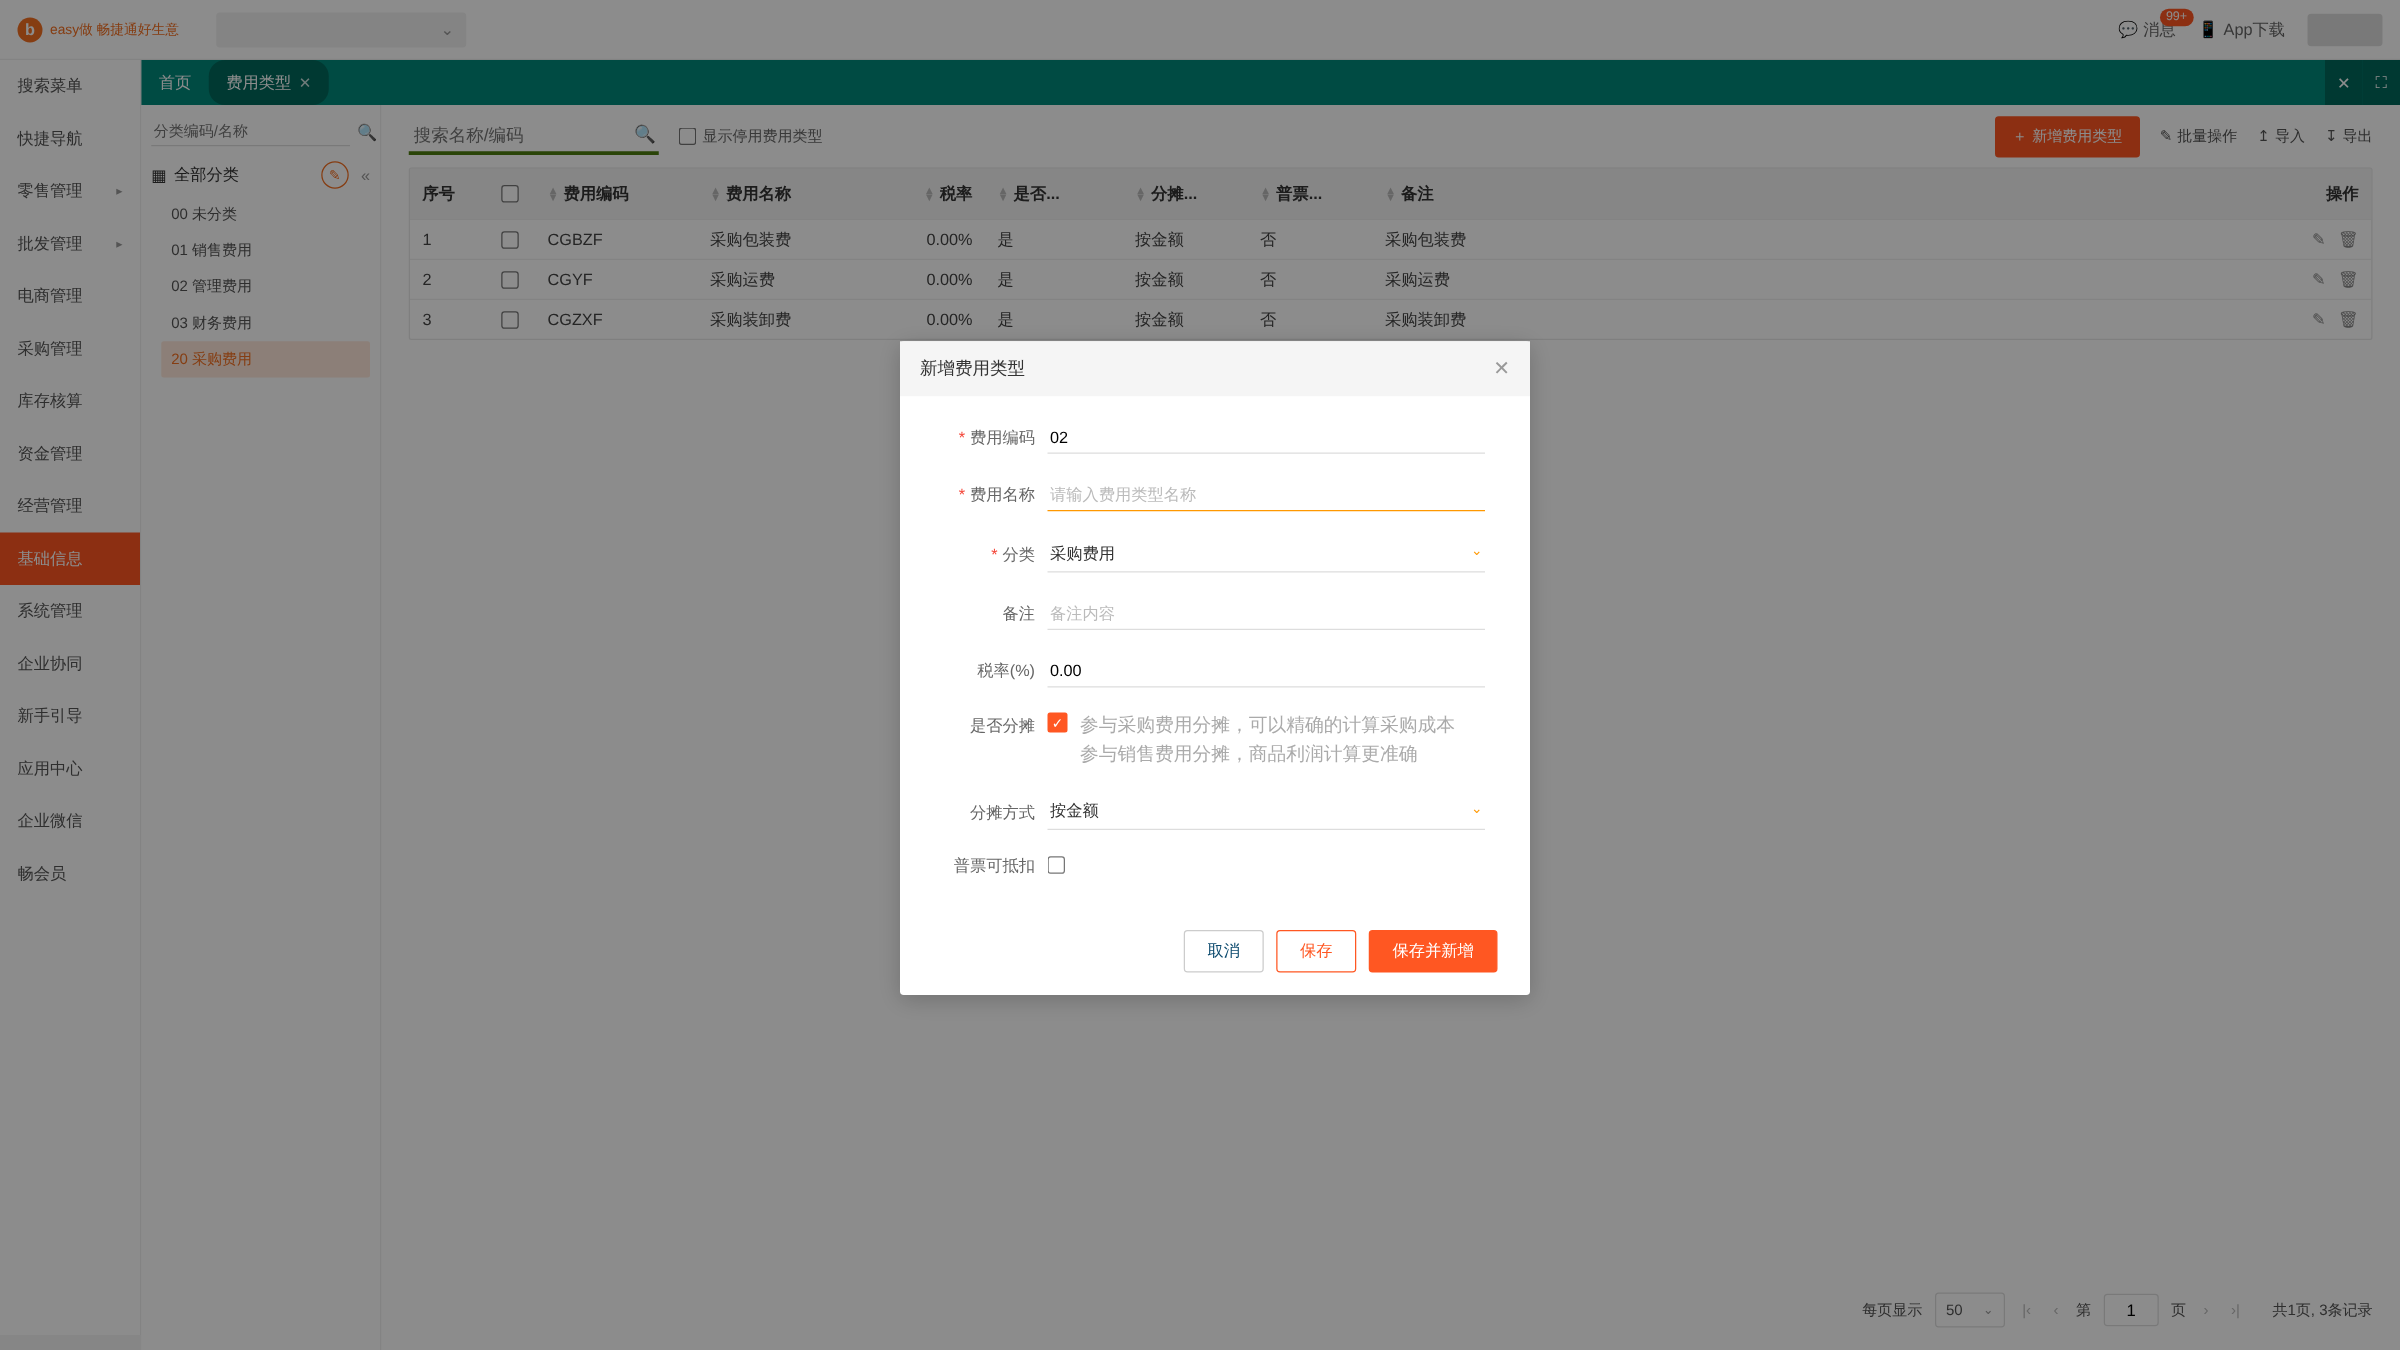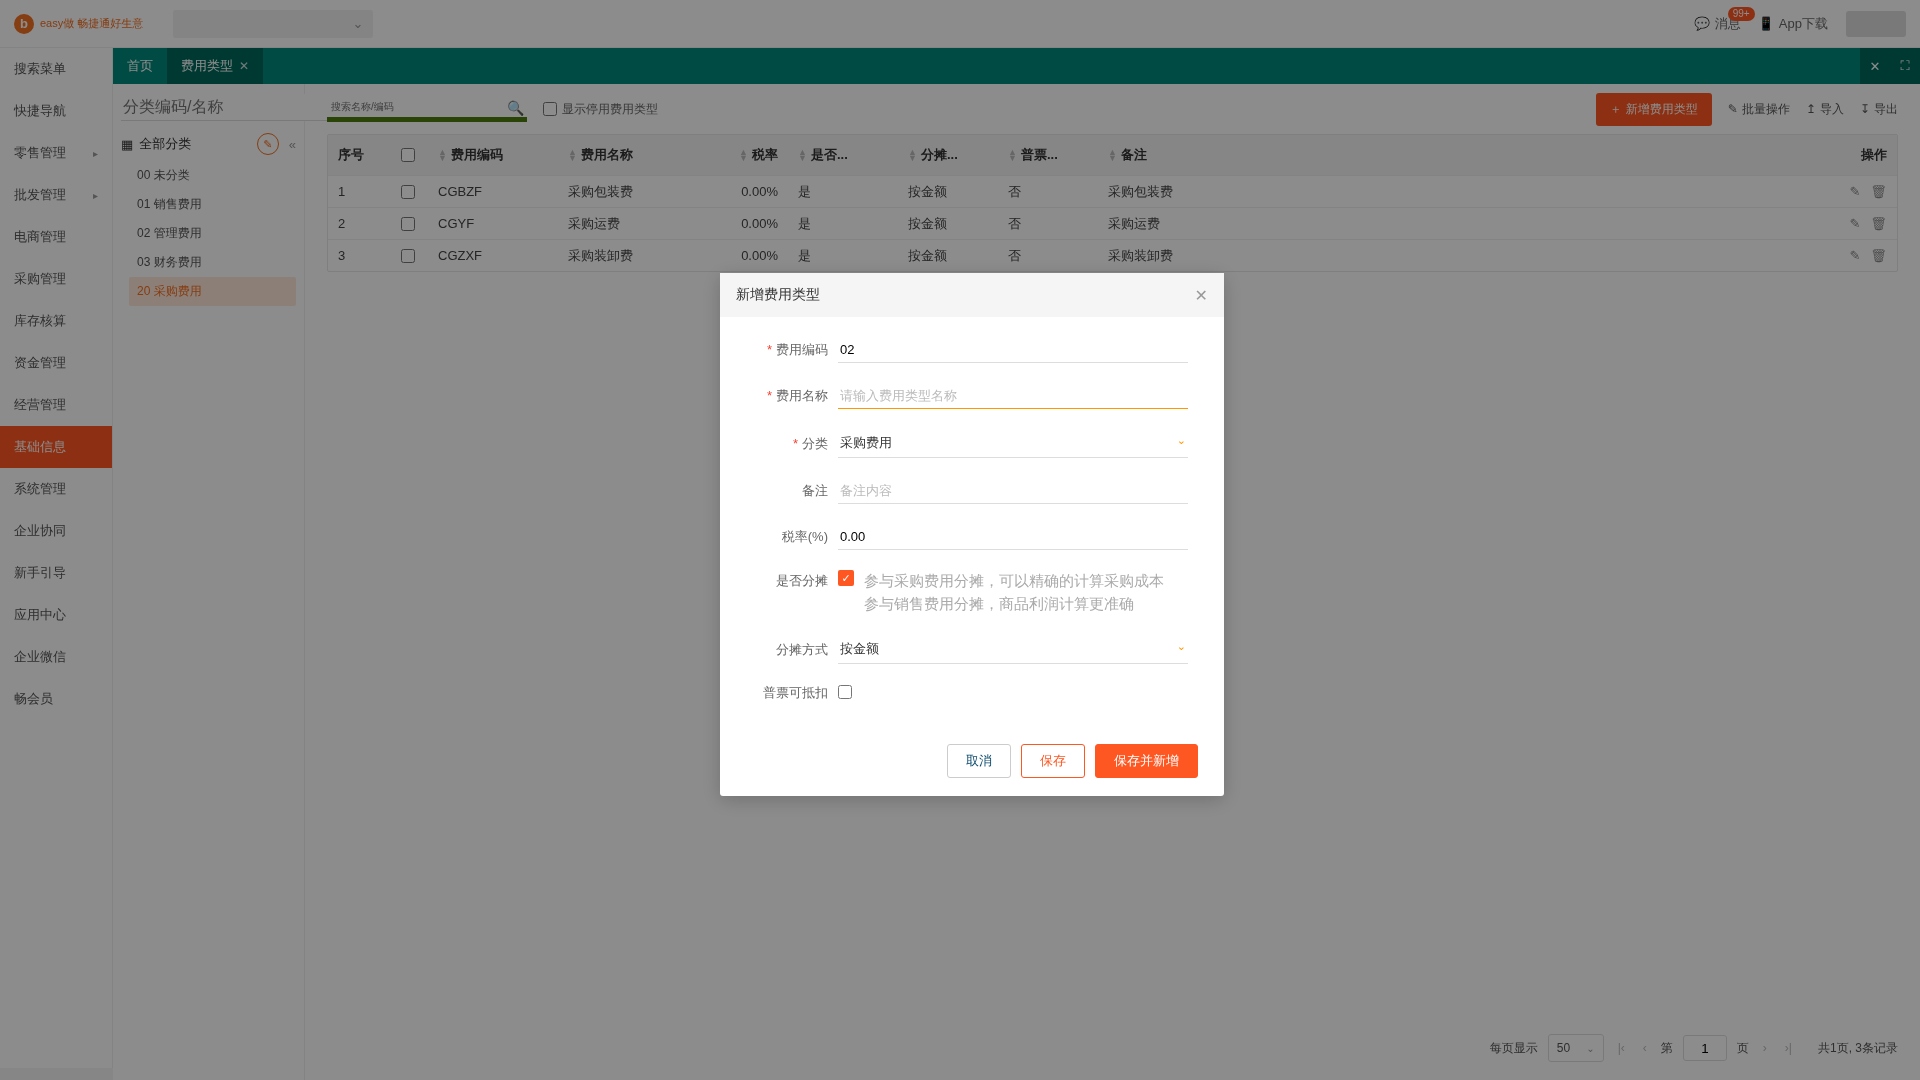--- a/index.html
+++ b/index.html
@@ -40,21 +40,21 @@
 
 
 .tabsbar {
   height: 36px;
   background: #00897b;
   display:flex; align-items:stretch;
   padding-left: 113px;
   position: relative;
 }
 .tab {
-  padding: 0 14px; color:#fff; display:flex; align-items:center; font-size:13px; cursor:pointer; gap:6px;
+  padding: 0 14px; color:#fff; display:flex; align-items:center; font-size:13px; cursor:pointer; gap:6px;border-radius:13px;
 }
 .tab.active { background: #00695c; }
 .tab-close { font-size:12px; opacity:.8;}
 .tabsbar-right { position:absolute; right:0; top:0; display:flex; height:36px;}
 .tabsbar-btn { width:30px; display:flex; align-items:center; justify-content:center; color:#fff; background:#00695c; cursor:pointer;}
 
 
 .sidebar {
   position: absolute; top: 48px; left: 0; width: 113px; bottom: 12px;
   background:#fff; border-right:1px solid #eee;
@@ -63,32 +63,32 @@
 .side-item { padding: 12px 14px; color:#555; cursor:pointer; display:flex; align-items:center; justify-content:space-between; font-size:13px;}
 .side-item.active { background:#ff5722; color:#fff;}
 .chev { font-size:10px; color:#999;}
 
 
 .content { position:absolute; top:84px; left:113px; right:0; bottom:0; background:#fff;}
 
 
 .cat-panel { position:absolute; left:0; top:0; bottom:0; width:192px; border-right:1px solid #eee; padding:10px 8px;}
 .cat-search-row{ display:flex; align-items:center; gap:6px; margin-bottom:12px;}
-.cat-search{ flex:1; border:none; border-bottom:1px solid #ddd; padding:4px 2px; font-size:16px; outline:none;}
+.cat-search{ flex:1; border:none; border-bottom:1px solid #ddd; padding:4px 2px; font-size:12px; outline:none;}
 .cat-header{ display:flex; align-items:center; gap:6px; font-size:13px; color:#333; margin-bottom:6px;}
 .cat-edit{ width:22px; height:22px; border:1px solid #f36f21; border-radius:50%; display:flex; align-items:center; justify-content:center; color:#f36f21; font-size:11px; margin-left:auto;}
 .cat-collapse{ color:#999; margin-left:4px;}
 .cat-list{ padding-left:8px;}
 .cat-item{ padding:6px 8px; font-size:12px; color:#555; cursor:pointer; border-radius:2px;}
 .cat-item.sel{ background:#ffe8da; color:#f36f21;}
 
 
 .main-area{ position:absolute; left:192px; right:0; top:0; bottom:0; padding:0 22px;}
 .toolbar{ height:50px; display:flex; align-items:center; gap:16px;}
-.search-box{ width:200px; border:none; border-bottom:5px solid #4d7c0f; padding:5px 22px 5px 4px; font-size:10px; outline:none;}
+.search-box{ width:200px; border:none; border-bottom:3px solid #4d7c0f; padding:5px 22px 5px 4px; font-size:14px; outline:none;}
 .search-wrap{ position:relative;}
 .search-ic{ position:absolute; right:2px; top:4px; color:#f36f21; font-size:14px;}
 .chk{ display:flex; align-items:center; gap:5px; color:#666; font-size:12px;}
 .tb-spacer{ flex:1;}
 .btn-primary{ background:#ff5722; color:#fff; border:none; padding:8px 14px; border-radius:3px; font-size:12px; cursor:pointer; display:flex; align-items:center; gap:4px;}
 .link-btn{ color:#555; font-size:12px; display:flex; gap:4px; align-items:center; cursor:pointer;}
 
 
 .grid{ border:1px solid #e8e8e8; border-radius:2px;}
 .grid-head{ display:flex; background:#f5f5f5; height:40px; align-items:center; font-size:13px; color:#333; font-weight:600;}

